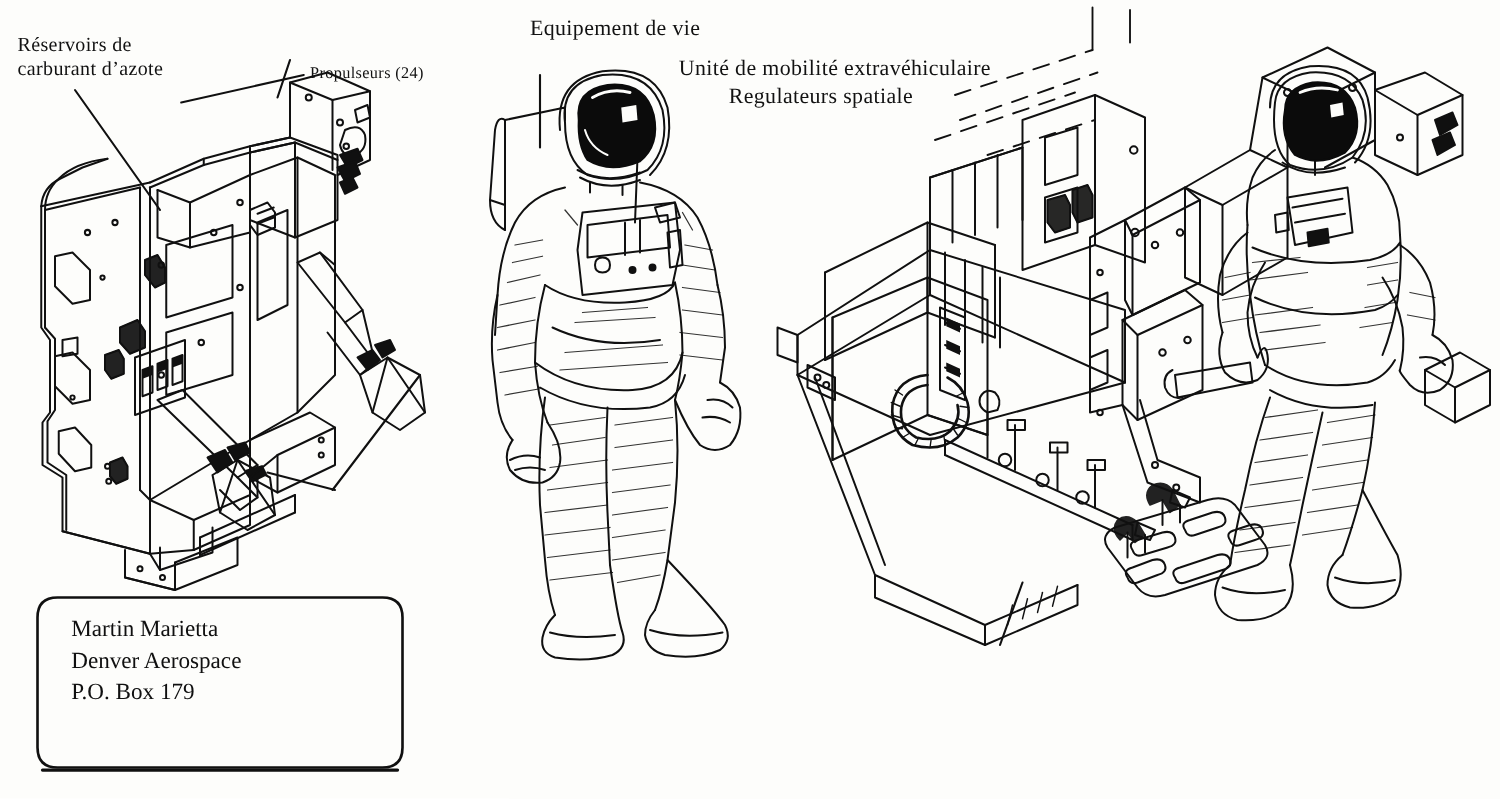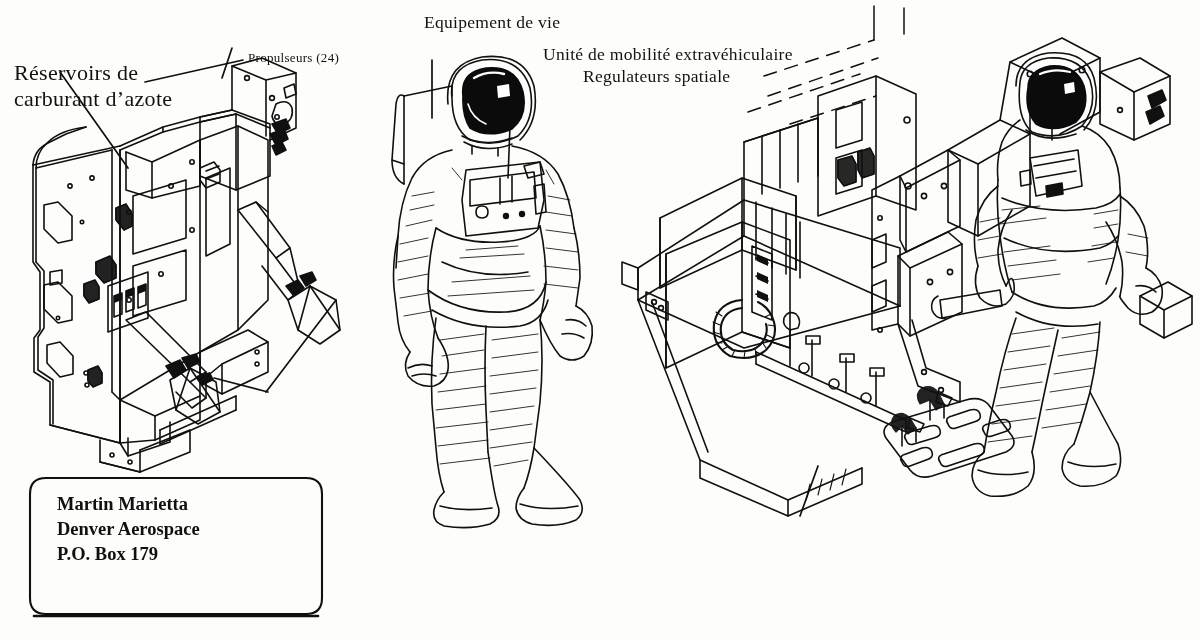--- a/index.html
+++ b/index.html
@@ -16,30 +16,30 @@
   }
   #art{position:absolute;left:0;top:0;width:1200px;height:639px;}
   .lbl{
     position:absolute;
     font-family:"Liberation Serif","DejaVu Serif",serif;
     color:#121212;
     line-height:1.18;
     white-space:pre;
     letter-spacing:.3px;
   }
-  .l-res{left:14px;top:28px;font-size:22px;margin-top:32px;}
+  .l-res{left:14px;top:28px;font-size:16px;}
   .l-prop{left:248px;top:50px;font-size:13px;}
   .l-equip{left:424px;top:12px;font-size:17.5px;}
   .l-umeu{left:543px;top:44px;font-size:17.5px;}
   .l-comb{left:583px;top:66px;font-size:17.5px;}
   .l-reg{left:272px;top:384px;font-size:17.5px;}
   .l-fss{left:623px;top:523px;font-size:17.5px;}
   .addr{
     position:absolute;left:57px;top:492px;
-    font-size:18.5px;line-height:25px;font-weight:bold;
+    font-size:18.5px;line-height:25px;
   }
 </style>
 </head>
 <body>
 
 <div id="page">
 
   <svg id="art" viewBox="0 0 1200 639">
     <defs>
       <g id="ignore"></g>

